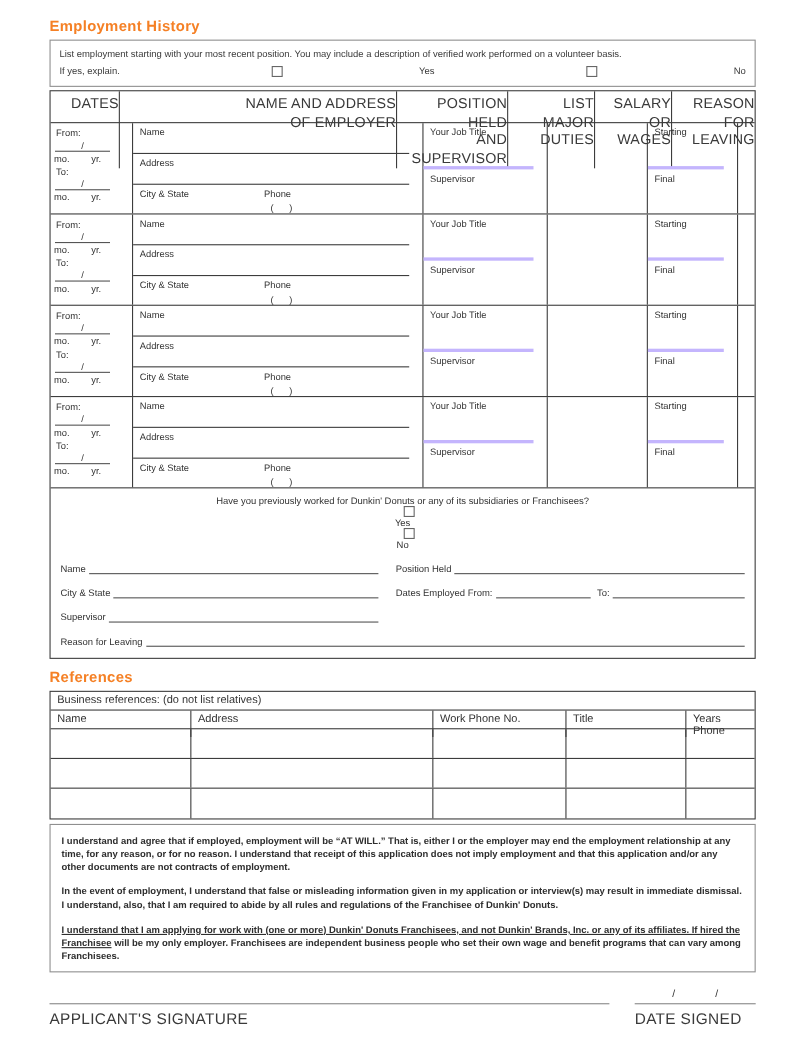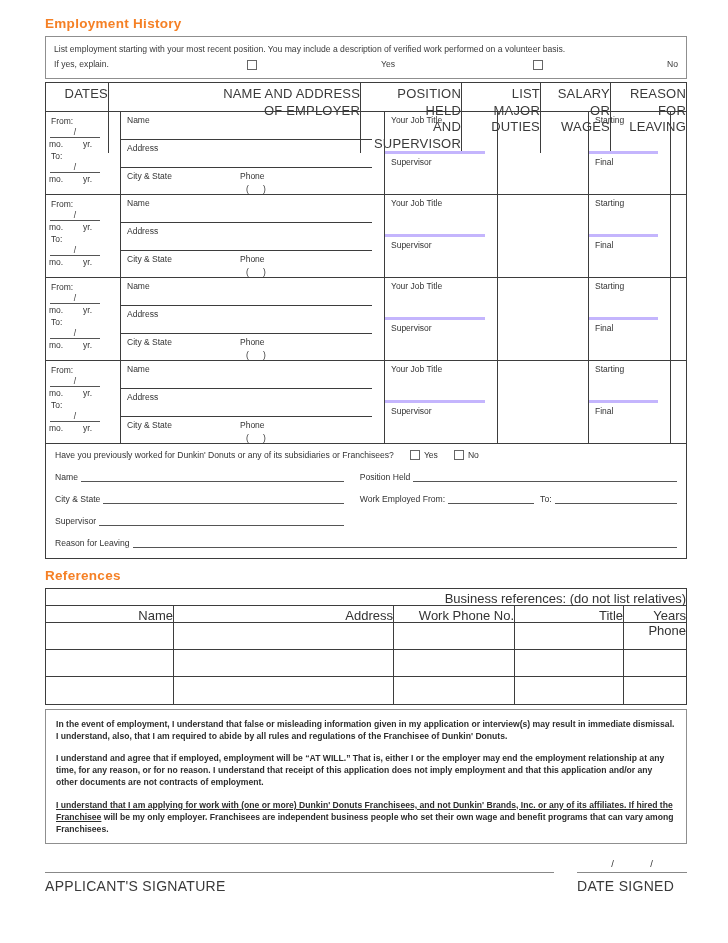--- a/index.html
+++ b/index.html
@@ -45,31 +45,31 @@
   .cell-employer .sub-name, .cell-employer .sub-addr { height: 28px; border-bottom: 1px solid #3d3d3d; }
   .cell-employer .sub-city { flex: 1; position: relative; }
   .phone-block { position: absolute; left: 103px; top: 3px; margin-left: 16px; }
   .paren { white-space: pre; display: block; padding-left: 6px; margin-top: 3px; }
   .cell-split { display: flex; flex-direction: column; }
   .cell-split .sub-top { height: 42px; border-bottom: 3px solid #c4b5fd; padding: 3px 0 0 6px; }
   .cell-split .sub-bot { flex: 1; padding: 3px 0 0 6px; }
   .blank-cell { min-height: 10px; }
   
   .prev-worked { padding: 6px 9px 10px 9px; font-size: 8.6px; }
-  .pw-question { display: flex; align-items: flex-end; }
+  .pw-question { display: flex; align-items: center; flex-direction: column; }
   .pw-question .cb { margin-left: 16px; }
   .pw-cols { display: flex; }
   .pw-col-l { width: 49%; padding-right: 16px; }
   .pw-col-r { width: 51%; }
   .pw-row { display: flex; align-items: flex-end; margin-top: 9px; height: 13px; }
   .pw-lbl { white-space: nowrap; padding-right: 3px; }
   .pw-line { flex: 1; border-bottom: 1px solid #555; height: 11px; }
   .pw-line.short { flex: 0 0 86px; margin-right: 6px; }
   
-  .ref-table { border: 1px solid #3d3d3d; font-size: 13px; margin-top: 2px; text-align: right; }
+  .ref-table { border: 1px solid #3d3d3d; font-size: 10px; margin-top: 2px; }
   .ref-note { height: 17px; padding: 2px 0 0 6px; border-bottom: 1px solid #3d3d3d; }
   .ref-grid { display: grid; grid-template-columns: 127px 220px 121px 109px 1fr; }
   .ref-grid > div { border-left: 1px solid #3d3d3d; padding: 2px 0 0 6px; }
   .ref-grid > div:first-child { border-left: none; }
   .ref-head { height: 17px; border-bottom: 1px solid #3d3d3d; }
   .ref-row { height: 27px; }
   .ref-row:not(:last-child) { border-bottom: 1px solid #3d3d3d; }
   
   .legal-box {
     border: 1px solid #8f8f8f; padding: 8px 10px; margin-top: 4px;
@@ -281,21 +281,21 @@
             <span class="pw-lbl">Supervisor</span>
             <span class="pw-line"></span>
           </div>
         </div>
         <div class="pw-col-r">
           <div class="pw-row">
             <span class="pw-lbl">Position Held</span>
             <span class="pw-line"></span>
           </div>
           <div class="pw-row">
-            <span class="pw-lbl">Work Employed From:</span>
+            <span class="pw-lbl">Dates Employed From:</span>
             <span class="pw-line short"></span>
             <span class="pw-lbl">To:</span>
             <span class="pw-line"></span>
           </div>
         </div>
       </div>
       <div class="pw-row">
         <span class="pw-lbl">Reason for Leaving</span>
         <span class="pw-line"></span>
       </div>
@@ -331,22 +331,22 @@
       <div></div>
       <div></div>
       <div></div>
       <div></div>
       <div></div>
     </div>
   </div>
 
 
   <div class="legal-box">
+    <p>I understand and agree that if employed, employment will be “AT WILL.” That is, either I or the employer may end the employment relationship at any time, for any reason, or for no reason. I understand that receipt of this application does not imply employment and that this application and/or any other documents are not contracts of employment.</p>
     <p>In the event of employment, I understand that false or misleading information given in my application or interview(s) may result in immediate dismissal. I understand, also, that I am required to abide by all rules and regulations of the Franchisee of Dunkin' Donuts.</p>
-    <p>I understand and agree that if employed, employment will be “AT WILL.” That is, either I or the employer may end the employment relationship at any time, for any reason, or for no reason. I understand that receipt of this application does not imply employment and that this application and/or any other documents are not contracts of employment.</p>
     <p><span class="u-part">I understand that I am applying for work with (one or more) Dunkin' Donuts Franchisees, and not Dunkin' Brands, Inc. or any of its affiliates. If hired the Franchisee</span><span> will be my only employer. Franchisees are independent business people who set their own wage and benefit programs that can vary among Franchisees.</span></p>
   </div>
 
   <div class="sig-area">
     <div class="sig-left">
       <div class="sig-line"></div>
       <div class="sig-label">APPLICANT'S SIGNATURE</div>
     </div>
     <div class="sig-right">
       <div class="slash-row">

